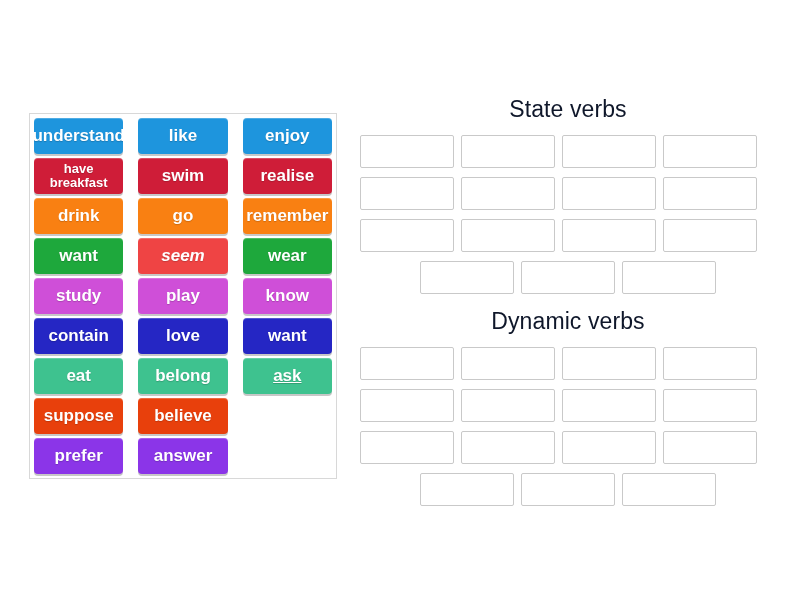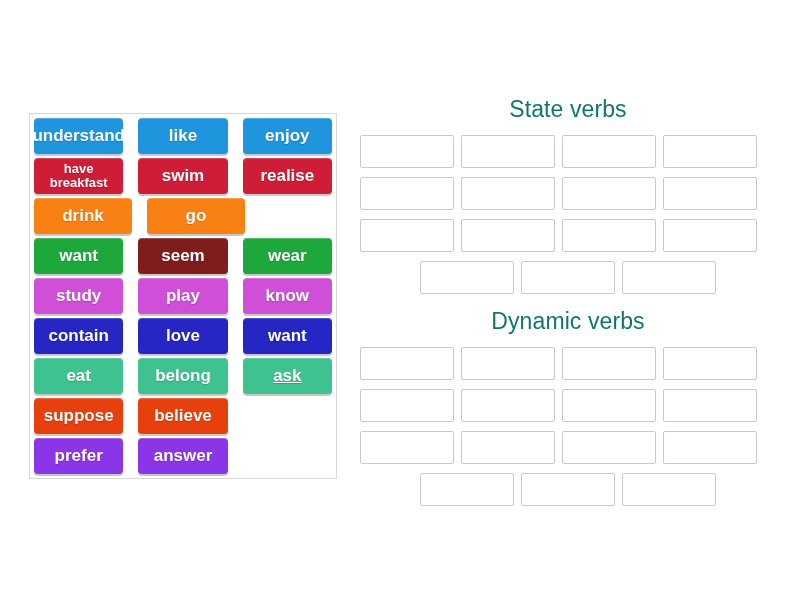--- a/index.html
+++ b/index.html
@@ -64,21 +64,21 @@
 
   
   .panel { position: absolute; }
   #panel-state   { left: 360px; top: 96px;  width: 416px; }
   #panel-dynamic { left: 360px; top: 308px; width: 416px; }
 
   .panel-title {
     text-align: center;
     font-size: 23px;
     font-weight: normal;
-    color: #0f766e;
+    color: #0f172a;
     margin: 0 0 12px 0;
     letter-spacing: 0.1px;
   }
 
   .slot-row {
     display: flex;
     gap: 7px;
     margin-bottom: 9px;
   }
   .slot-row.centered { justify-content: center; }
@@ -103,24 +103,25 @@
       <div class="tile" style="background: rgb(30, 149, 221);">enjoy</div>
     </div>
     <div class="tile-row">
       <div class="tile small" style="background: rgb(207, 29, 56);">have<br>breakfast</div>
       <div class="tile" style="background: rgb(207, 29, 56);">swim</div>
       <div class="tile" style="background: rgb(207, 29, 56);">realise</div>
     </div>
     <div class="tile-row">
       <div class="tile" style="background: rgb(249, 128, 18);">drink</div>
       <div class="tile" style="background: rgb(249, 128, 18);">go</div>
+      <div class="tile" style="background: rgb(249, 128, 18);">remember</div>
     </div>
     <div class="tile-row">
       <div class="tile" style="background: rgb(30, 168, 60);">want</div>
-      <div class="tile" style="background: #7f1d1d;">seem</div>
+      <div class="tile" style="background: #ef4444; font-style: italic;">seem</div>
       <div class="tile" style="background: rgb(30, 168, 60);">wear</div>
     </div>
     <div class="tile-row">
       <div class="tile" style="background: rgb(207, 79, 216);">study</div>
       <div class="tile" style="background: rgb(207, 79, 216);">play</div>
       <div class="tile" style="background: rgb(207, 79, 216);">know</div>
     </div>
     <div class="tile-row">
       <div class="tile" style="background: rgb(37, 38, 196);">contain</div>
       <div class="tile" style="background: rgb(37, 38, 196);">love</div>

